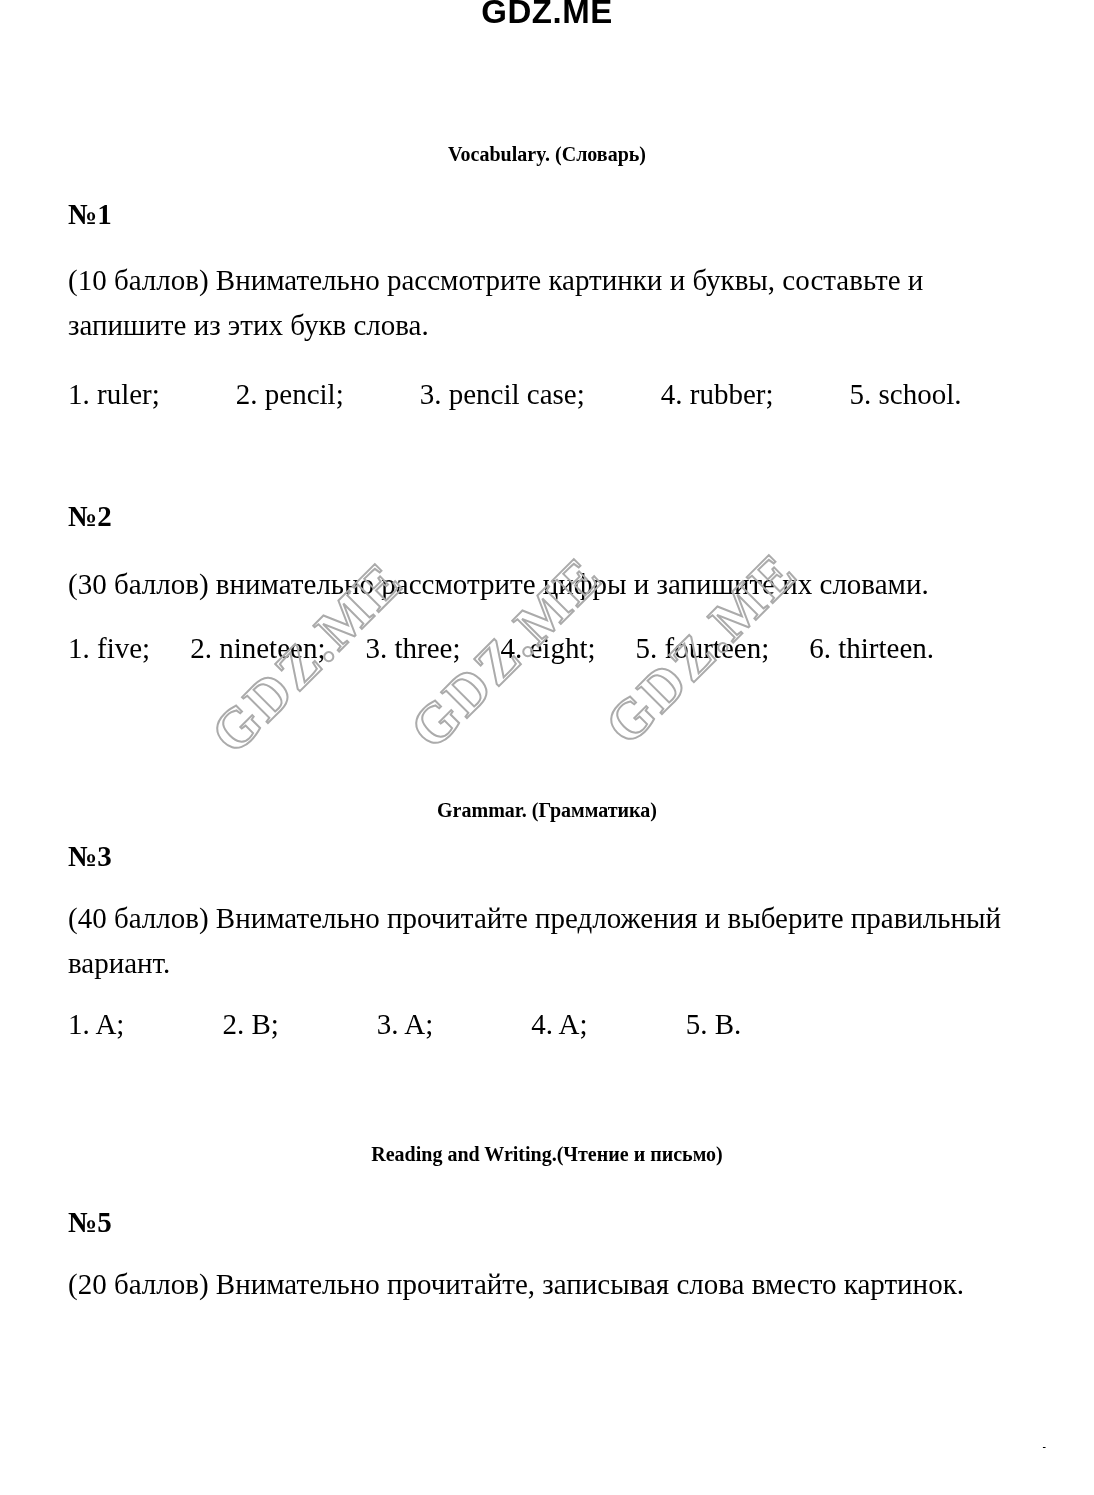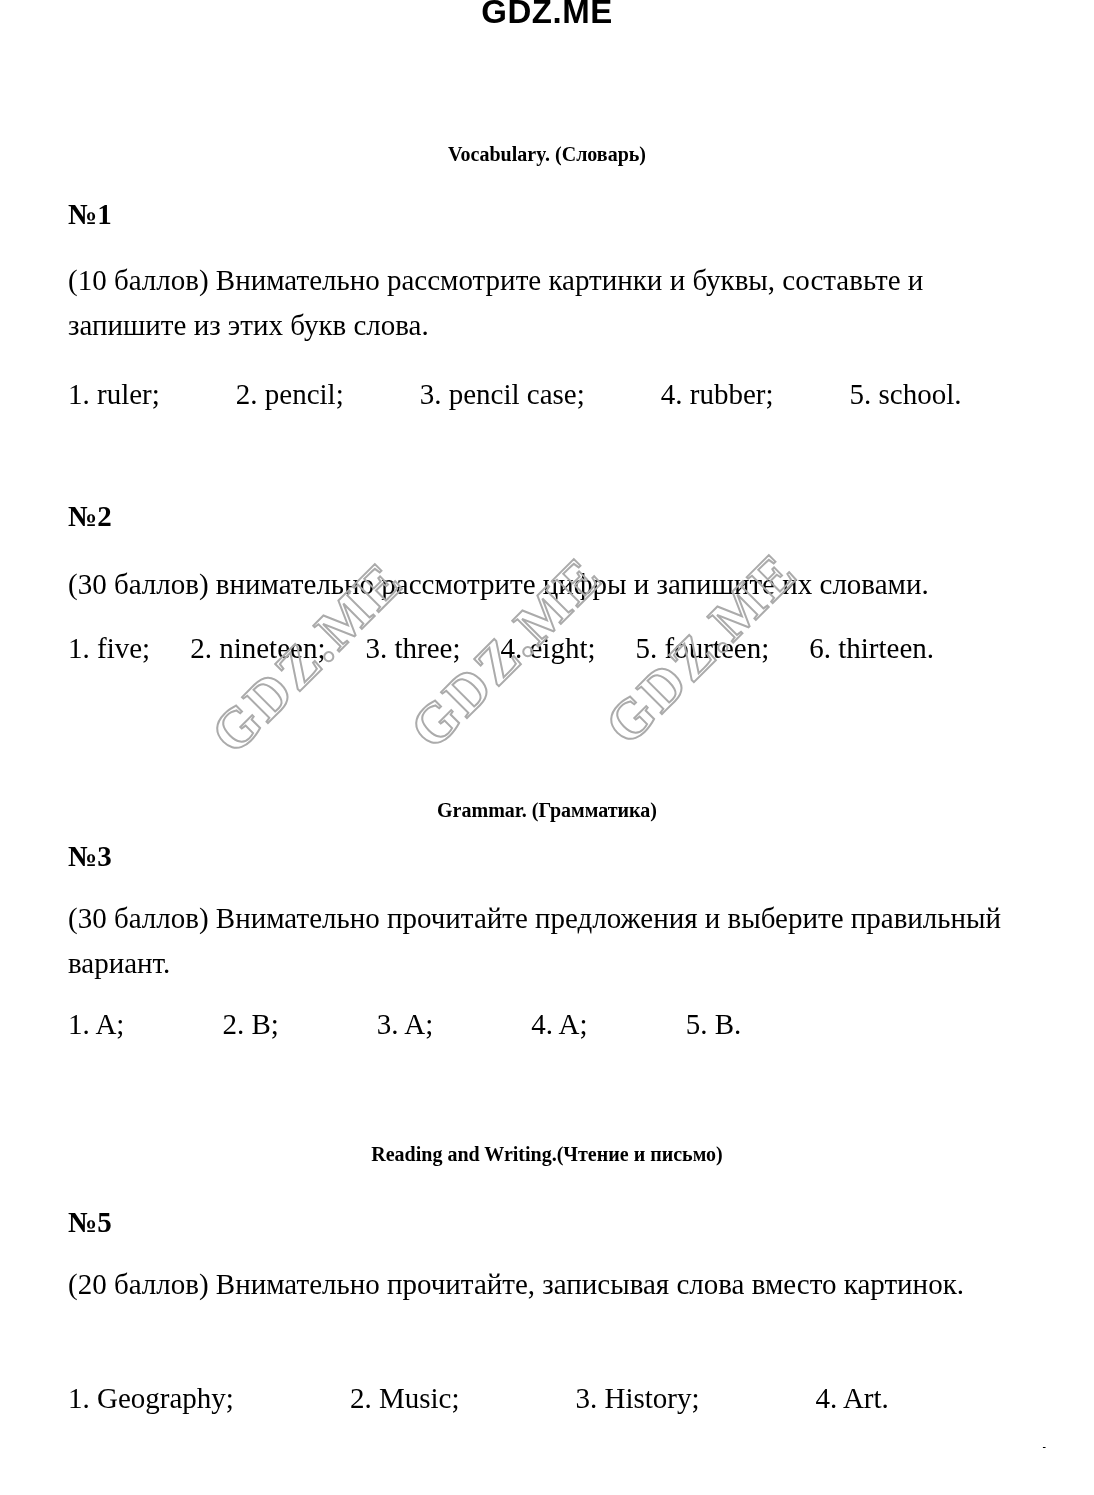--- a/index.html
+++ b/index.html
@@ -140,39 +140,33 @@
     <span>2. nineteen;</span>
     <span>3. three;</span>
     <span>4. eight;</span>
     <span>5. fourteen;</span>
     <span>6. thirteen.</span>
   </div>
 
   <div class="abs section-heading h-grammar">Grammar. (Грамматика)</div>
 
   <div class="abs task-number n3">№3</div>
-  <p class="abs instruction p3">(30 баллов) Внимательно прочитайте предложения и выберите правильный вариант.</p>
+  <p class="abs instruction p3">(40 баллов) Внимательно прочитайте предложения и выберите правильный вариант.</p>
   <div class="abs answers a3">
     <span>1. A;</span>
     <span>2. B;</span>
     <span>3. A;</span>
     <span>4. A;</span>
     <span>5. B.</span>
   </div>
 
   <div class="abs section-heading h-rw">Reading and Writing.(Чтение и письмо)</div>
 
   <div class="abs task-number n5">№5</div>
   <p class="abs instruction p5">(20 баллов) Внимательно прочитайте, записывая слова вместо картинок.</p>
-  <div class="abs answers a5">
-    <span>1. Geography;</span>
-    <span>2. Music;</span>
-    <span>3. History;</span>
-    <span>4. Art.</span>
-  </div>
 
   <span class="watermark wm1">GDZ.ME</span>
   <span class="watermark wm2">GDZ.ME</span>
   <span class="watermark wm3">GDZ.ME</span>
 
   <div class="footer-brand-small">gdz.me</div>
   <div class="abs footer-brand-blue">ГДЗ.МИ</div>
 
 </div>
 

